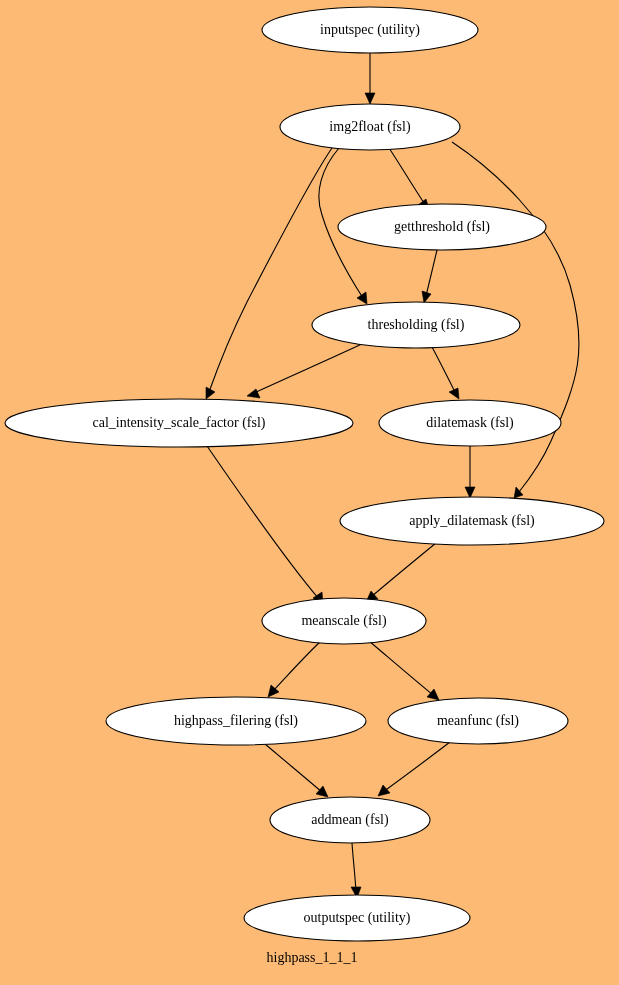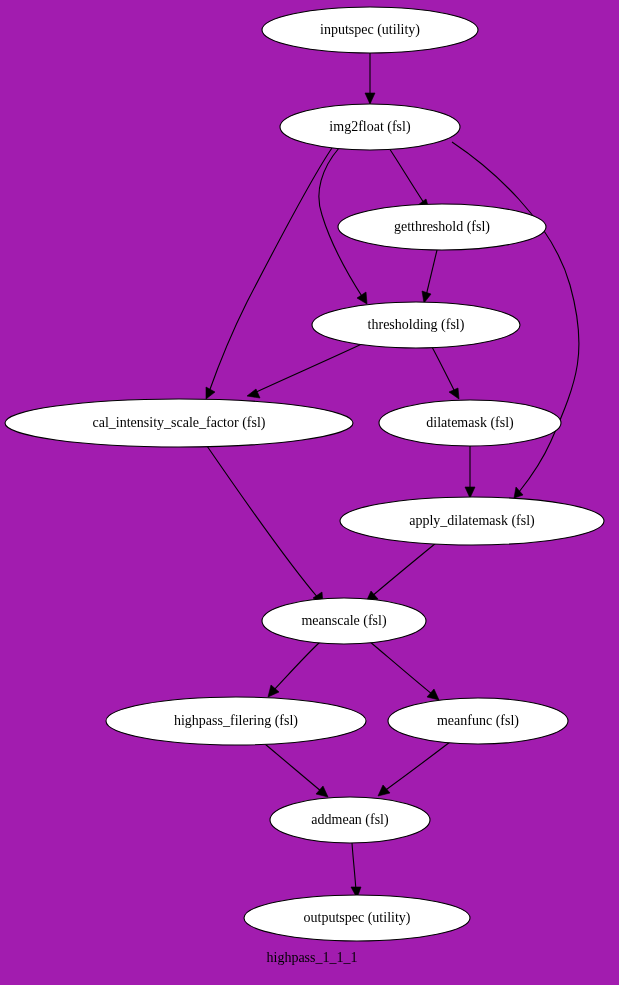--- a/index.html
+++ b/index.html
@@ -10,21 +10,21 @@
   body {
     width: 619px;
     height: 985px;
     font-family: "Liberation Serif", "DejaVu Serif", serif;
     overflow: hidden;
   }
   #graph-root {
     position: relative;
     width: 619px;
     height: 985px;
-    background: #a21caf;
+    background: #fdba74;
   }
   svg#graph-canvas {
     display: block;
     width: 619px;
     height: 985px;
   }
   .node-ellipse {
     fill: #ffffff;
     stroke: #000000;
     stroke-width: 1.1;

